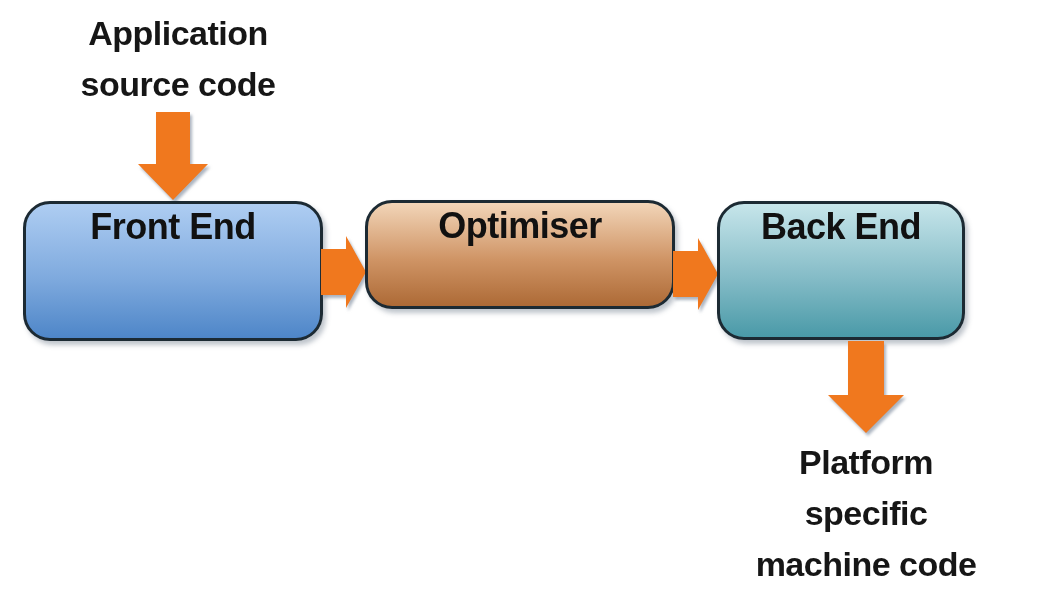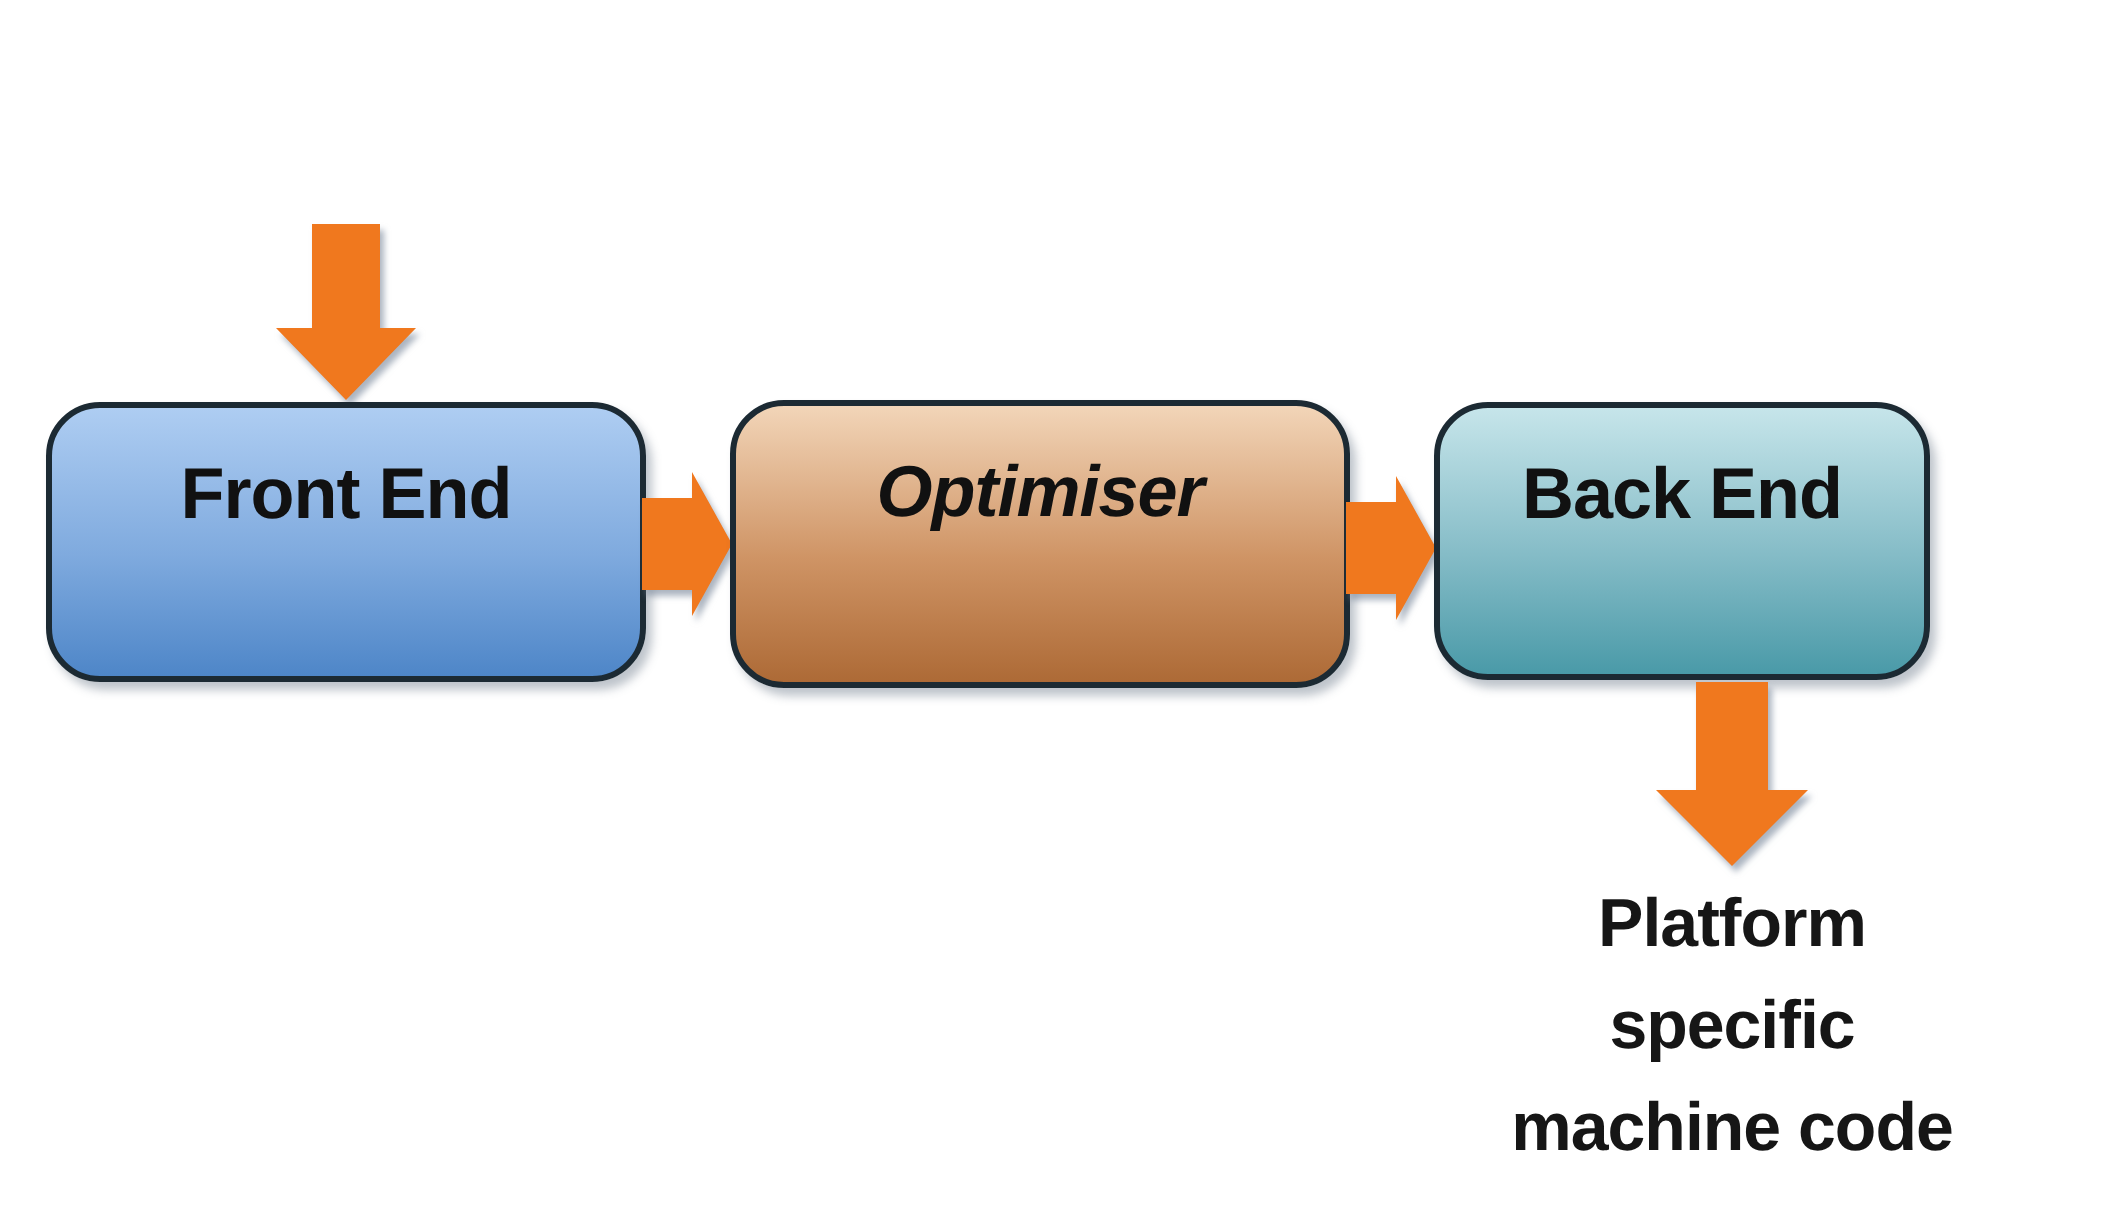--- a/index.html
+++ b/index.html
@@ -30,37 +30,35 @@
 
   .node {
     position: absolute;
     box-sizing: border-box;
     border: 3px solid #1c2a33;
     border-radius: 27px;
     box-shadow: 3px 4px 5px rgba(110,125,140,0.45);
     display: flex;
     justify-content: center;
     align-items: flex-start;
-    padding-top: 20px;
   }
   .node .node-label {
     font-size: 36px;
     line-height: 46px;
     font-weight: 600;
     color: #111111;
     letter-spacing: -0.5px;
   }
   .node.front-end {
     left: 23px; top: 201px; width: 300px; height: 140px;
     background: linear-gradient(to bottom, #aecdf2 0%, #7faade 55%, #4e86c8 100%);
   }
   .node.optimiser {
-    left: 365px; top: 200px; width: 310px; height: 144px;
+    left: 365px; top: 200px; width: 310px; height: 109px;
     background: linear-gradient(to bottom, #f2d5b8 0%, #cf9465 55%, #ad6a36 100%);
-    font-style: italic;
   }
   .node.back-end {
     left: 717px; top: 201px; width: 248px; height: 139px;
     background: linear-gradient(to bottom, #c6e5ea 0%, #85bcc7 55%, #4a9aa8 100%);
   }
 
   .arrow {
     position: absolute;
     filter: drop-shadow(2px 3px 1.5px rgba(115,130,150,0.6));
   }
@@ -68,20 +66,22 @@
   .arrow-down-input  { left: 138px; top: 112px; }
   .arrow-right-1     { left: 321px; top: 236px; }
   .arrow-right-2     { left: 673px; top: 238px; }
   .arrow-down-output { left: 828px; top: 341px; }
 </style>
 </head>
 <body>
 
 <div class="canvas">
 
+  <div class="io-text input">Application
+source code</div>
 
   <div class="arrow arrow-down-input">
     <svg width="70" height="88" viewBox="0 0 70 88" aria-hidden="true">
       <polygon points="18,0 52,0 52,52 70,52 35,88 0,52 18,52" fill="#f0781e"></polygon>
     </svg>
   </div>
 
   <div class="node front-end">
     <span class="node-label">Front End</span>
   </div>

